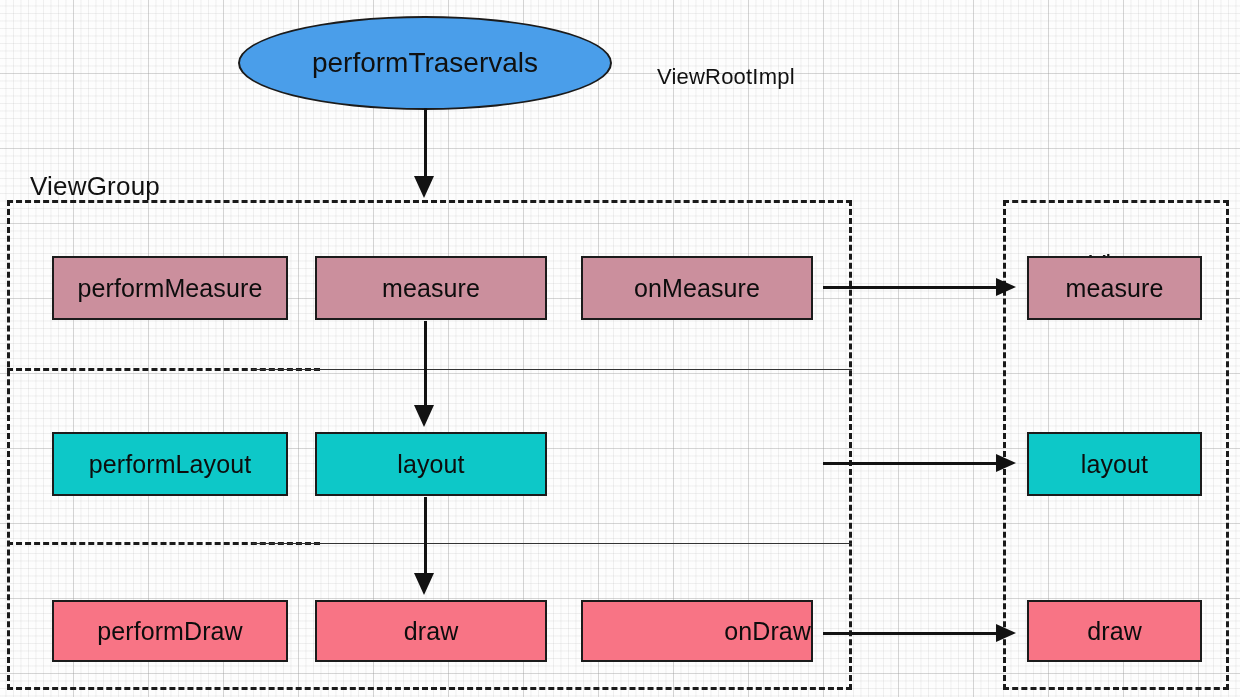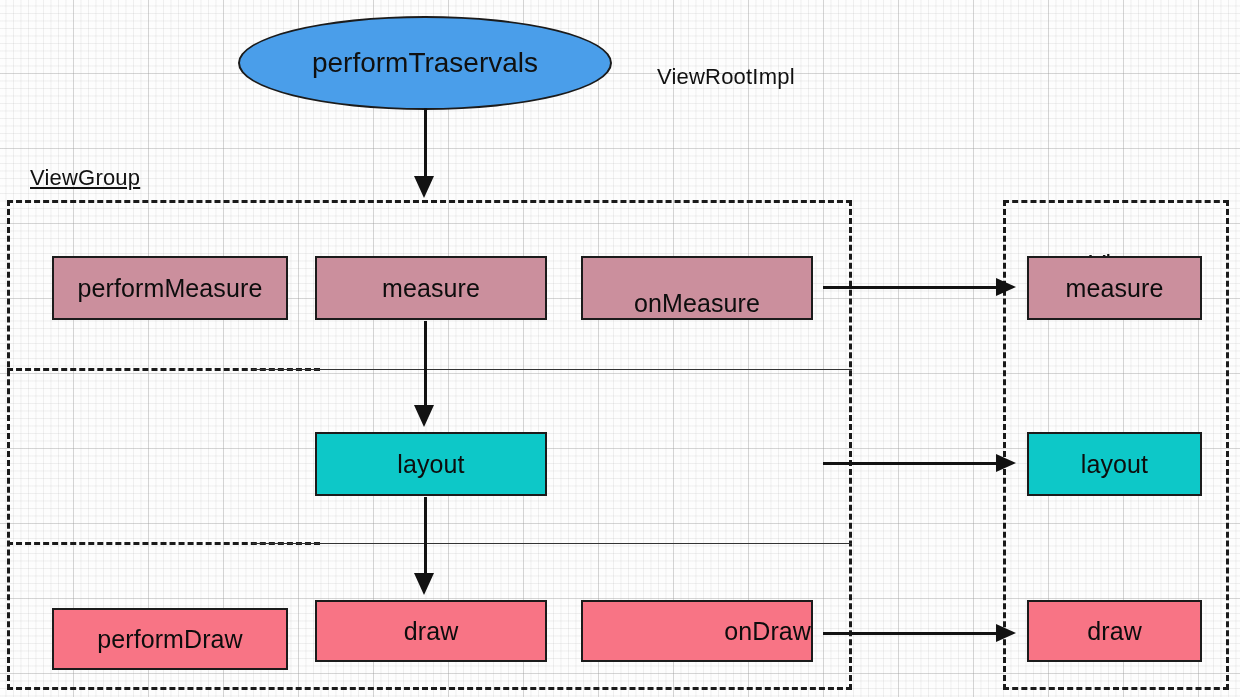--- a/index.html
+++ b/index.html
@@ -41,21 +41,21 @@
   
   .plain-label {
     position: absolute;
     color: #111111;
     font-size: 25px;
     line-height: 1;
     white-space: nowrap;
     letter-spacing: 0.2px;
   }
   #label-viewrootimpl { left: 646px; top: 66px;  font-size: 22px; margin-left: 11px; }
-  #label-viewgroup    { left: 30px;  top: 167px; font-size: 22px; text-decoration: underline; }
+  #label-viewgroup    { left: 30px;  top: 173px; font-size: 26px; }
   #label-view         { left: 1089px;top: 212px; font-size: 25px; margin-top: 40px; }
 
   
   #ellipse-node {
     position: absolute;
     left: 238px; top: 16px;
     width: 374px; height: 94px;
     border-radius: 50%;
     border: 2px solid #1b1b1b;
     box-sizing: border-box;
@@ -157,35 +157,38 @@
     <div class="dash-seg"></div>
     <div class="solid-seg"></div>
   </div>
 
   <div class="method-box col-perform row-measure" style="background-color: rgb(203, 143, 157);">
     <span class="node-text">performMeasure</span>
   </div>
   <div class="method-box col-mid row-measure" style="background-color: rgb(203, 143, 157);">
     <span class="node-text">measure</span>
   </div>
-  <div class="method-box col-on row-measure" style="background-color: rgb(203, 143, 157); align-items: flex-end;">
+  <div class="method-box col-on row-measure" style="background-color: rgb(203, 143, 157);">
     <span class="node-text">onMeasure</span>
   </div>
   <div class="method-box col-view row-measure" style="background-color: rgb(203, 143, 157);">
     <span class="node-text">measure</span>
   </div>
 
+  <div class="method-box col-perform row-layout" style="background-color: rgb(13, 200, 200);">
+    <span class="node-text">performLayout</span>
+  </div>
   <div class="method-box col-mid row-layout" style="background-color: rgb(13, 200, 200);">
     <span class="node-text">layout</span>
   </div>
   <div class="method-box col-view row-layout" style="background-color: rgb(13, 200, 200);">
     <span class="node-text">layout</span>
   </div>
 
-  <div class="method-box col-perform row-draw" style="background-color: rgb(248, 116, 133); margin-top: 8px;">
+  <div class="method-box col-perform row-draw" style="background-color: rgb(248, 116, 133);">
     <span class="node-text">performDraw</span>
   </div>
   <div class="method-box col-mid row-draw" style="background-color: rgb(248, 116, 133);">
     <span class="node-text">draw</span>
   </div>
   <div class="method-box col-on row-draw" style="background-color: rgb(248, 116, 133); justify-content: flex-end;">
     <span class="node-text">onDraw</span>
   </div>
   <div class="method-box col-view row-draw" style="background-color: rgb(248, 116, 133);">
     <span class="node-text">draw</span>

